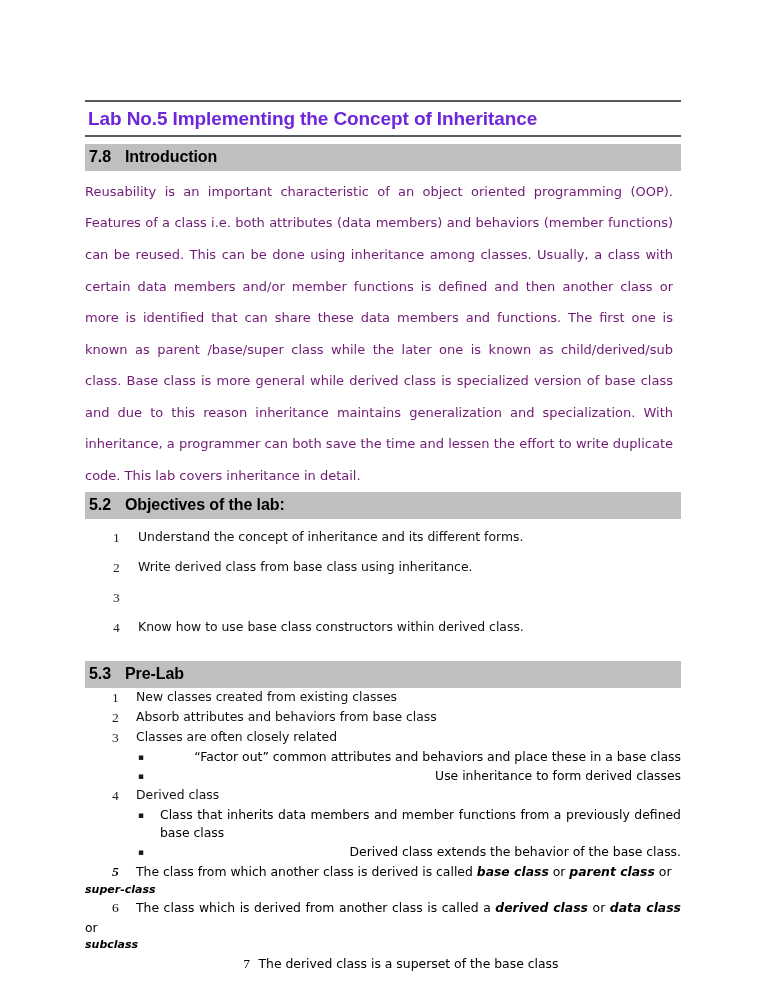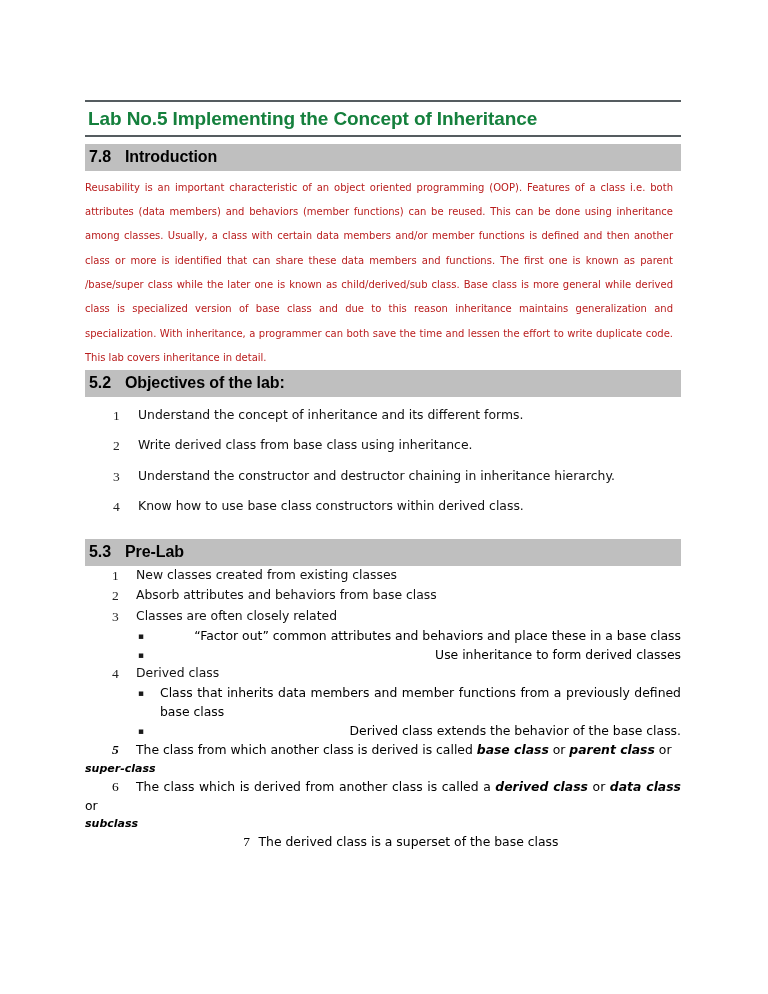--- a/index.html
+++ b/index.html
@@ -33,21 +33,21 @@
     border-bottom: 2.5px solid #555c60;
     padding: 6px 0 5px 3px;
     margin-bottom: 7px;
   }
   .doc-title {
     font-family: "Liberation Sans", sans-serif;
     font-size: 19px;
     font-weight: bold;
     letter-spacing: -0.1px;
     line-height: 1.15;
-    color: #15803d;
+    color: #6d28d9;
   }
 
   
   .section-band {
     background: #bfbfbf;
     font-size: 16px;
     font-weight: bold;
     font-family: "Liberation Sans", sans-serif;
     padding: 3px 0 4px 4px;
     line-height: 1.25;
@@ -67,26 +67,26 @@
     letter-spacing: -0.1px;
   }
   .subheading .num {
     display: inline-block;
     min-width: 51px;
   }
 
   
   .body-para {
     font-family: "DejaVu Sans", sans-serif;
-    font-size: 10px;
+    font-size: 13px;
     line-height: 2.43;
     text-align: justify;
     text-justify: inter-word;
     margin: 5px 8px 0 0;
-    color: #b91c1c;
+    color: #701a75;
   }
 
   
   .num-list {
     margin: 0;
     padding: 0;
     list-style: none;
   }
   .num-list.spaced > li {
     margin: 0 0 10px 0;
@@ -211,21 +211,20 @@
       </li>
       <li>
         <div class="li-row">
           <span class="marker">2</span>
           <span class="li-text">Write derived class from base class using inheritance.</span>
         </div>
       </li>
       <li>
         <div class="li-row">
           <span class="marker">3</span>
-          <span class="li-text">Understand the constructor and destructor chaining in inheritance hierarchy.</span>
         </div>
       </li>
       <li>
         <div class="li-row">
           <span class="marker">4</span>
           <span class="li-text">Know how to use base class constructors within derived class.</span>
         </div>
       </li>
     </ul>
 

